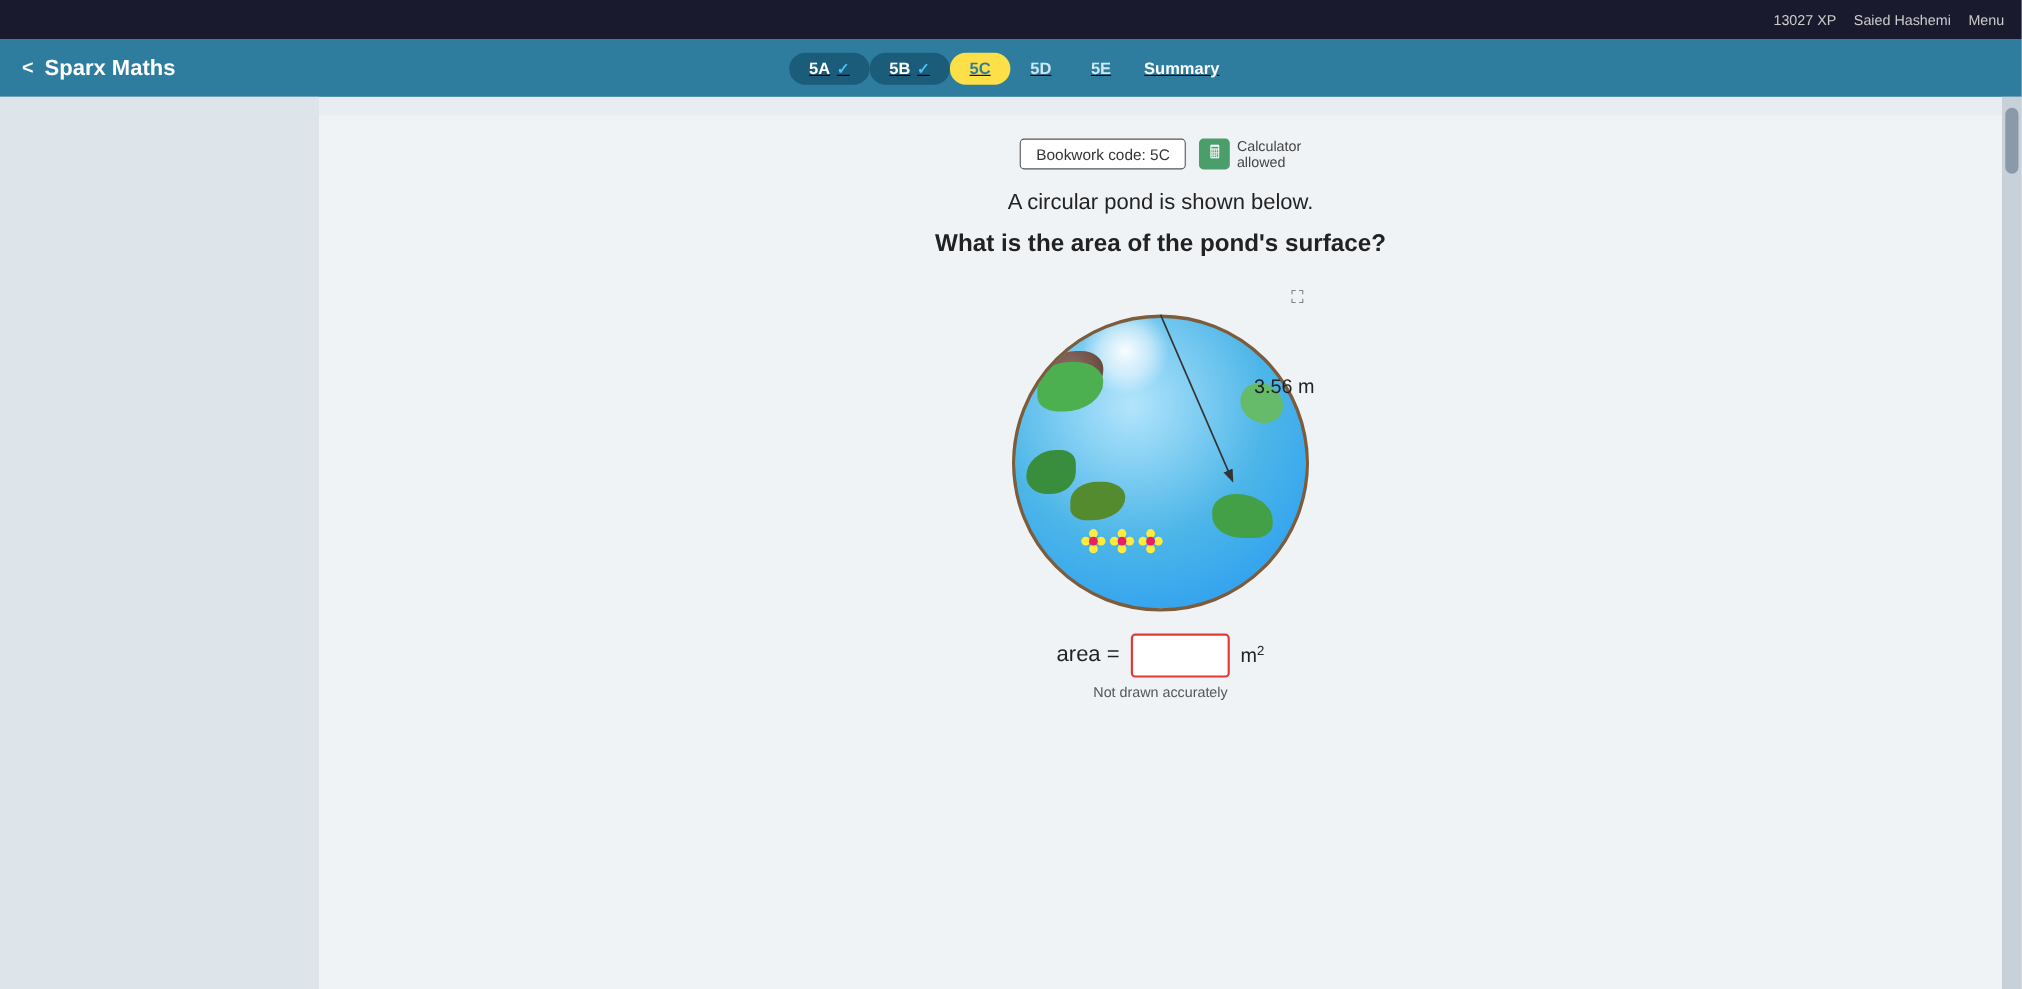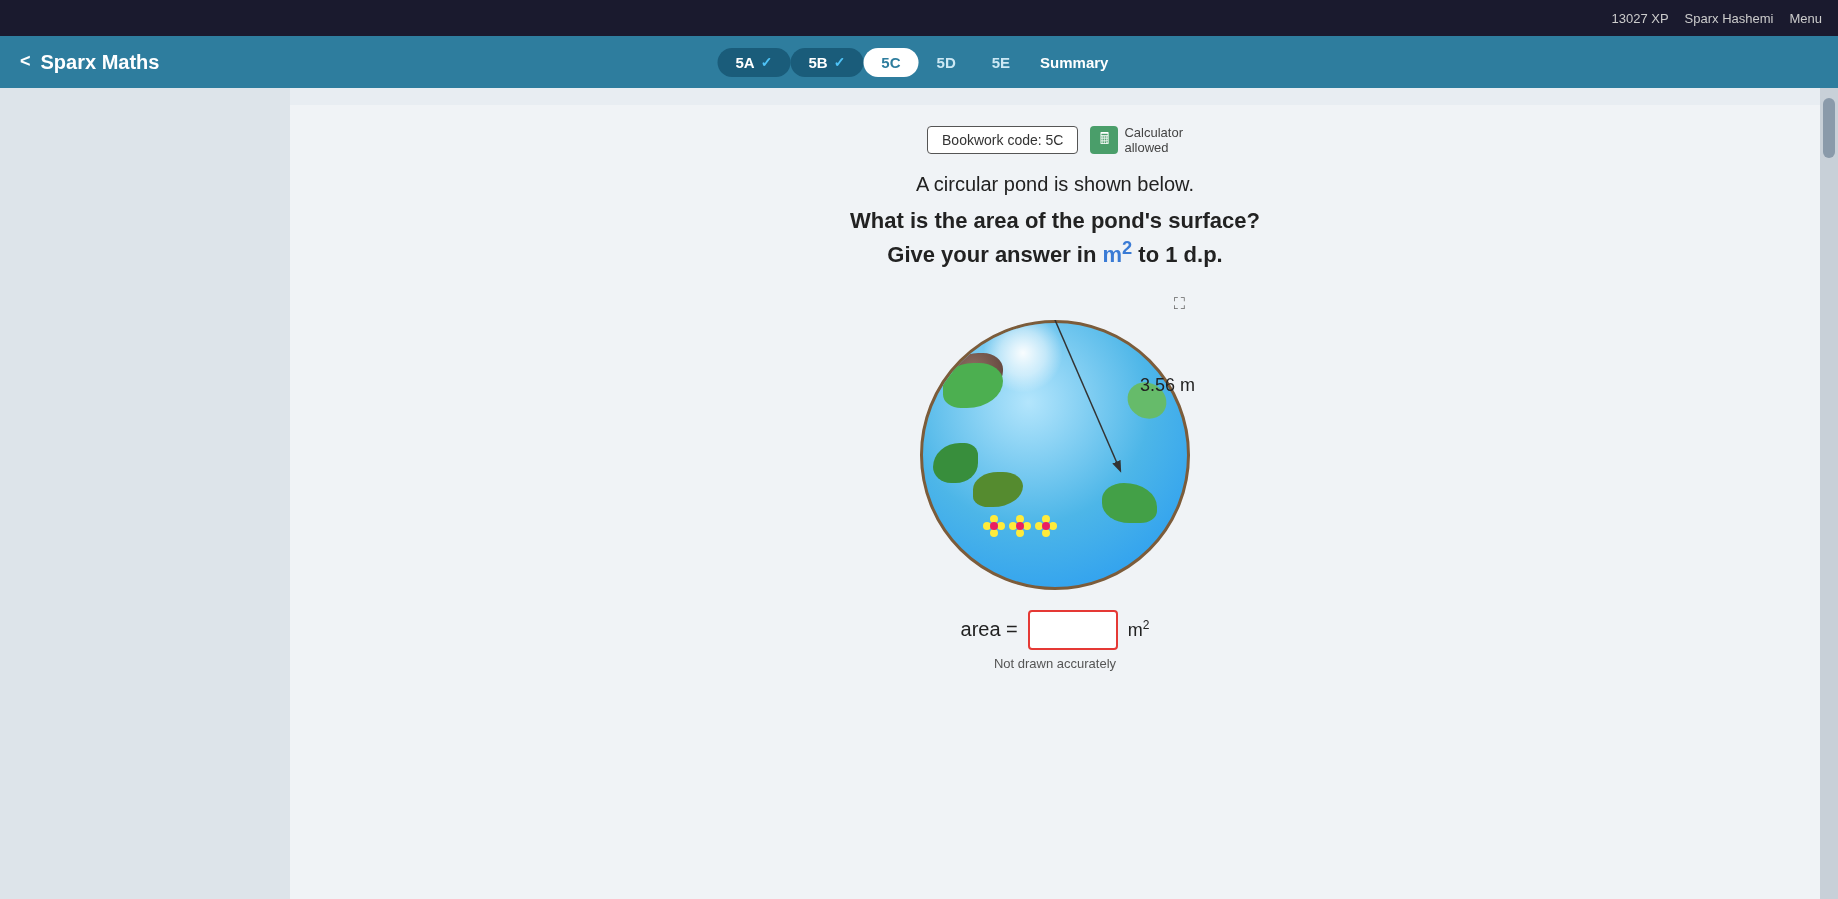--- a/index.html
+++ b/index.html
@@ -59,40 +59,41 @@
       margin-right: 4px;
     }
 
     .tabs-container {
       position: absolute;
       left: 50%;
       transform: translateX(-50%);
       display: flex;
       align-items: flex-end;
       gap: 0;
+      text-decoration: underline;
     }
 
     .tab {
       padding: 6px 18px;
       border-radius: 20px;
       font-size: 15px;
       font-weight: 600;
       cursor: pointer;
       display: flex;
       align-items: center;
       gap: 6px;
       color: white;
     }
 
     .tab.completed {
       background: #1a5c7a;
     }
 
     .tab.active {
-      background: #ffffff;
+      background: #fde047;
       color: #2e7d9e;
     }
 
     .tab.inactive {
       color: #cce8f4;
     }
 
     .tab .check {
       color: #4fc3f7;
       font-size: 14px;
@@ -449,21 +450,21 @@
       font-weight: 600;
       cursor: pointer;
     }
   </style>
 </head>
 <body>
 
 <div class="top-bar">
   <div class="top-bar-info">
     <span>13027 XP</span>
-    <span>Sparx Hashemi</span>
+    <span>Saied Hashemi</span>
     <span style="cursor:pointer;">Menu</span>
   </div>
 </div>
 
 <div class="header">
   <div class="sparx-logo">
     <span>Sparx Maths</span>
   </div>
 
   <div class="tabs-container">
@@ -510,25 +511,20 @@
           <div>Calculator</div>
           <div>allowed</div>
         </div>
       </div>
     </div>
 
     <div class="question-title">A circular pond is shown below.</div>
 
     <div class="question-detail">
       <div>What is the area of the pond's surface?</div>
-      <div>
-        <span>Give your answer in </span>
-        <span class="highlight">m<sup>2</sup></span>
-        <span> to 1 d.p.</span>
-      </div>
     </div>
 
     <div class="pond-container">
 
       <div class="expand-icon">⛶</div>
 
       <div class="pond-circle">
 
         <div class="water-glare"></div>
 

